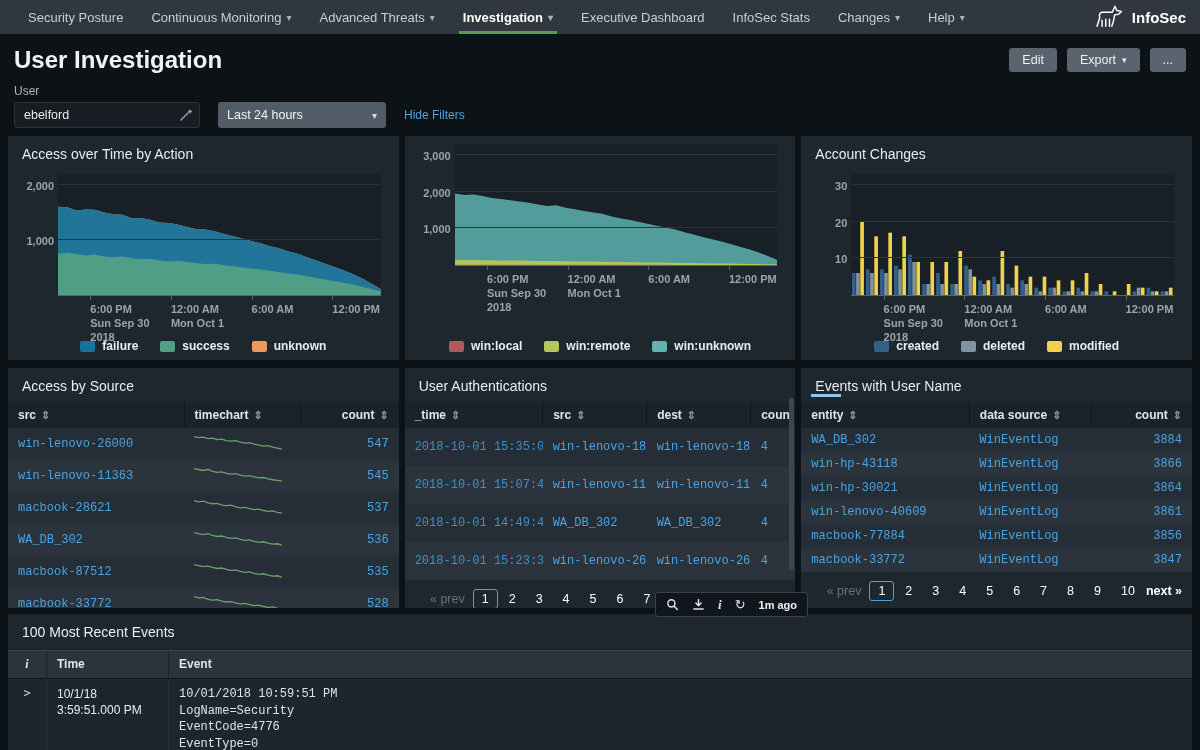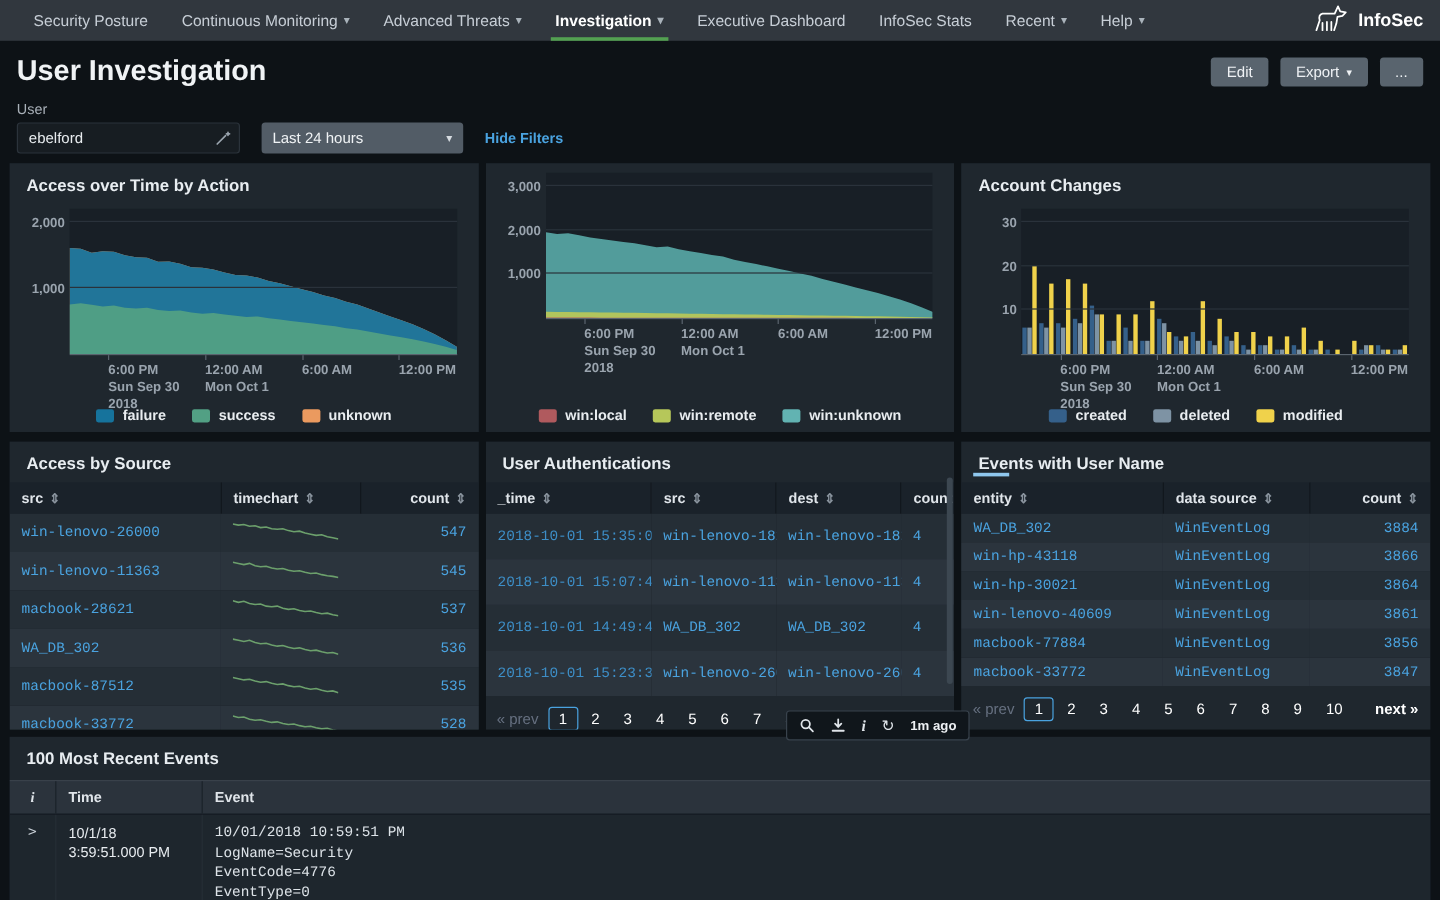--- a/index.html
+++ b/index.html
@@ -29,28 +29,28 @@
   .btn .caret { font-size:9px; }
   .filter-label { color:#a9b1b9; font-size:12px; margin:10px 0 4px 6px; }
   .filter-row { display:flex; align-items:center; margin-left:6px; gap:18px; }
   .user-input-wrap { position:relative; }
   .user-input { width:186px; height:26px; background:#171d22; border:1px solid #2b333b;
     border-radius:3px; color:#e8ecef; font-size:12.5px; padding:0 26px 0 9px; }
   .wand { position:absolute; right:7px; top:6px; }
   .dropdown { width:168px; height:26px; background:#525c66; border-radius:3px; color:#f0f3f5;
     font-size:12.5px; display:flex; align-items:center; padding:0 9px; cursor:pointer; }
   .dropdown .caret { margin-left:auto; font-size:10px; color:#d6dbe0; }
-  .link { color:#4aa3e0; font-size:12px; font-weight:bold; cursor:pointer; text-decoration:none; }
+  .link { color:#4aa3e0; font-size:12px; font-weight:normal; cursor:pointer; text-decoration:none; }
 
   
   .grid-row { display:flex; gap:6px; margin-top:8px; }
   .panel { background:#1f272e; flex:1; position:relative; overflow:hidden; }
   .row1 .panel { height:224px; }
   .row2 .panel { height:240px; }
-  .panel-title { color:#e8edf1; font-size:14px; font-weight:bold; padding:10px 14px 4px 14px; }
+  .panel-title { color:#e8edf1; font-size:14px; font-weight:normal; padding:10px 14px 4px 14px; }
 
   
   .chart-area { position:relative; margin:2px 14px 0 14px; height:168px; }
   .plot { position:absolute; left:36px; right:4px; top:6px; height:122px; background:#181f26;
     border-bottom:1px solid #5a646e; }
   .plot-svg { position:absolute; left:0; top:0; width:100%; height:100%; }
   .grid { position:absolute; left:0; right:0; height:1px; background:#2a323b; }
   .ytick { position:absolute; left:-38px; width:34px; text-align:right; color:#9aa4ae;
     font-size:11px; font-weight:bold; }
   .xtickmark { position:absolute; bottom:-5px; width:1px; height:4px; background:#5a646e; }
@@ -78,21 +78,21 @@
   td.right { text-align:right; }
   .tall td { padding:12px 10px; }
   td.dim { color:#3d8ec7; }
   td.linkcell { cursor:pointer; }
 
   .pager { display:flex; justify-content:flex-end; align-items:center; gap:2px; padding:9px 10px 0 0;
     font-size:12.5px; color:#fff; }
   .pager .prev { color:#667080; margin-right:6px; cursor:default; }
   .pager .pg { padding:2px 8px; cursor:pointer; border:1px solid transparent; border-radius:3px; }
   .pager .pg.active { border-color:#4aa3e0; }
-  .pager .next { margin-left:16px; cursor:pointer; font-weight:bold; }
+  .pager .next { margin-left:0; cursor:pointer; font-weight:bold; }
 
   .vscroll { position:absolute; right:1px; top:30px; width:5px; height:172px; background:#3c4751;
     border-radius:3px; }
   .mini-scroll { position:absolute; top:26px; left:10px; width:30px; height:3px; background:#8fc7ee; }
 
   
   .hover-toolbar { position:absolute; left:655px; top:592px; height:25px; background:#10161b;
     border:1px solid #39434d; border-radius:3px; display:flex; align-items:center; gap:13px;
     padding:0 10px; z-index:6; color:#dfe4e9; }
   .tb-icon { cursor:pointer; display:flex; align-items:center; color:#dfe4e9; font-size:13px; }
@@ -137,21 +137,21 @@
         <span>Investigation</span>
         <span class="caret">▾</span>
       </div>
       <div class="nav-item">
         <span>Executive Dashboard</span>
       </div>
       <div class="nav-item">
         <span>InfoSec Stats</span>
       </div>
       <div class="nav-item">
-        <span>Recent</span>
+        <span>Changes</span>
         <span class="caret">▾</span>
       </div>
       <div class="nav-item">
         <span>Help</span>
         <span class="caret">▾</span>
       </div>
     </div>
   <div class="brand">
     <span>
       <svg width="30" height="24" viewBox="0 0 32 26" fill="none" stroke="#ffffff" stroke-width="1.6" stroke-linejoin="round" stroke-linecap="round">

